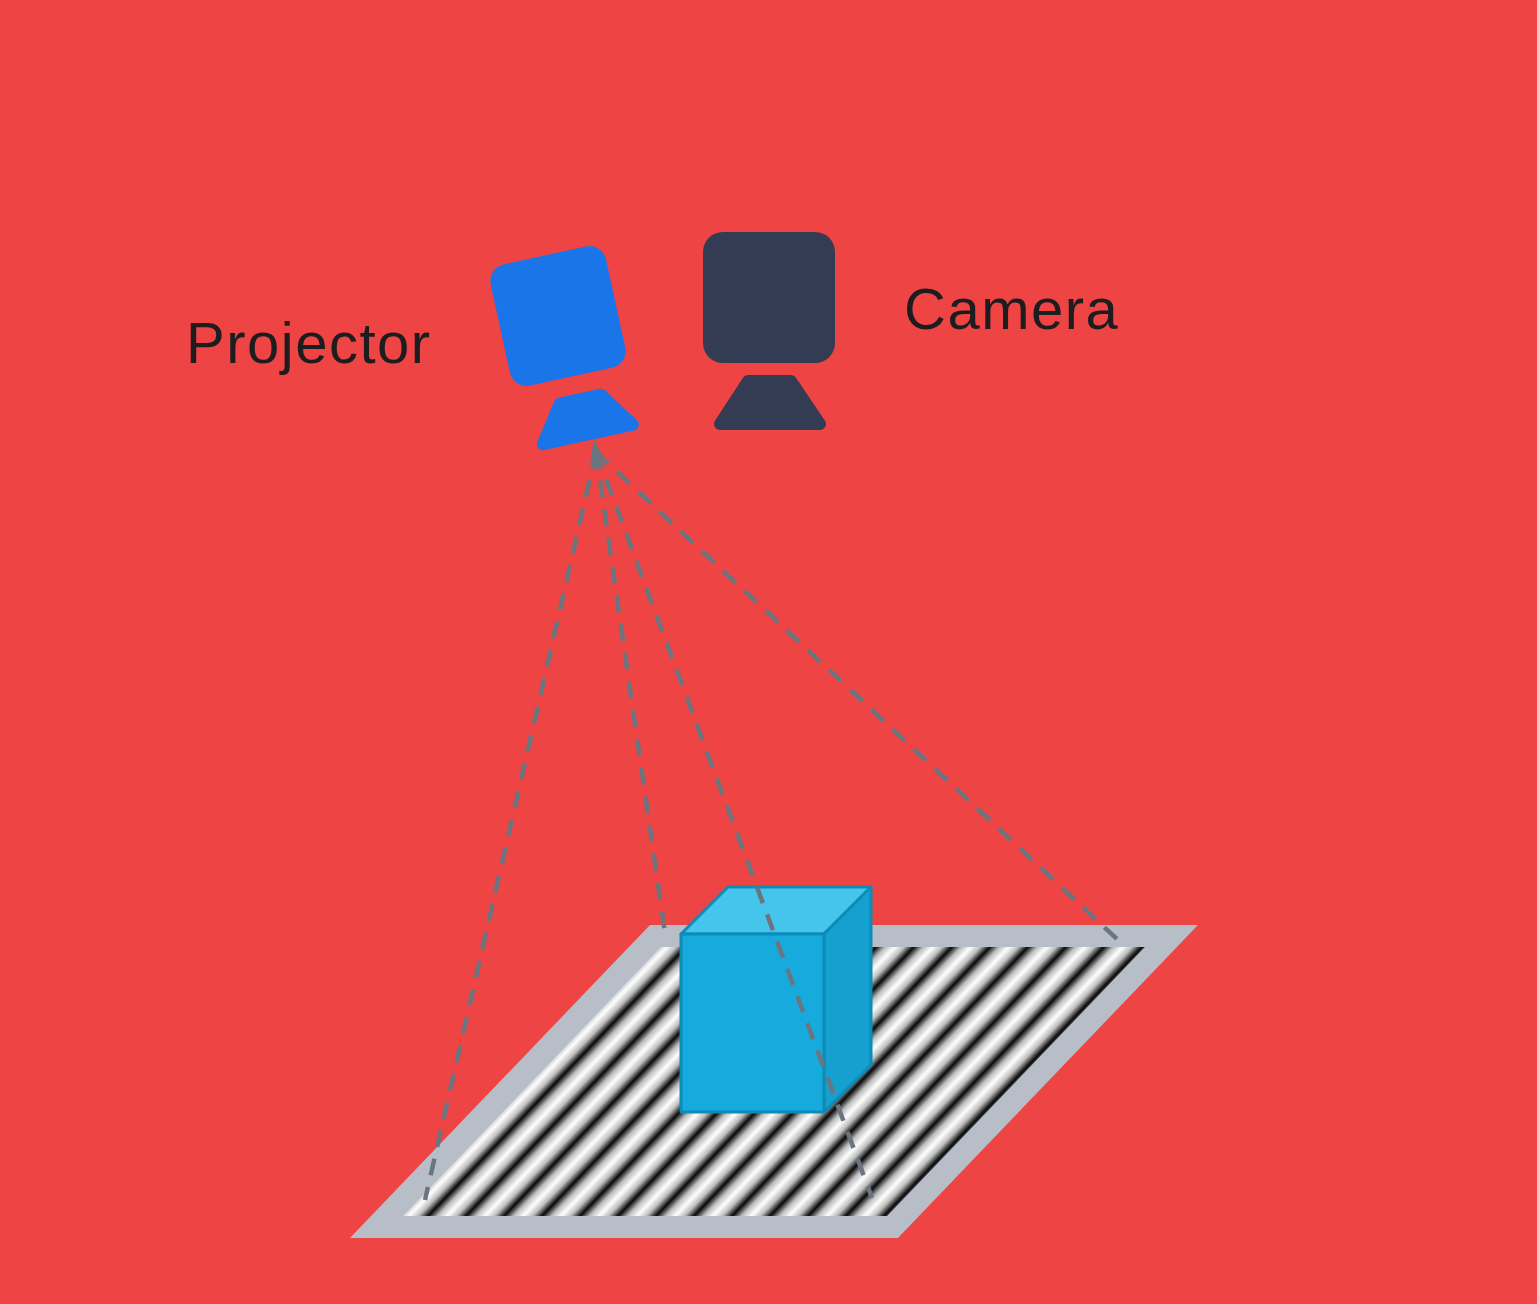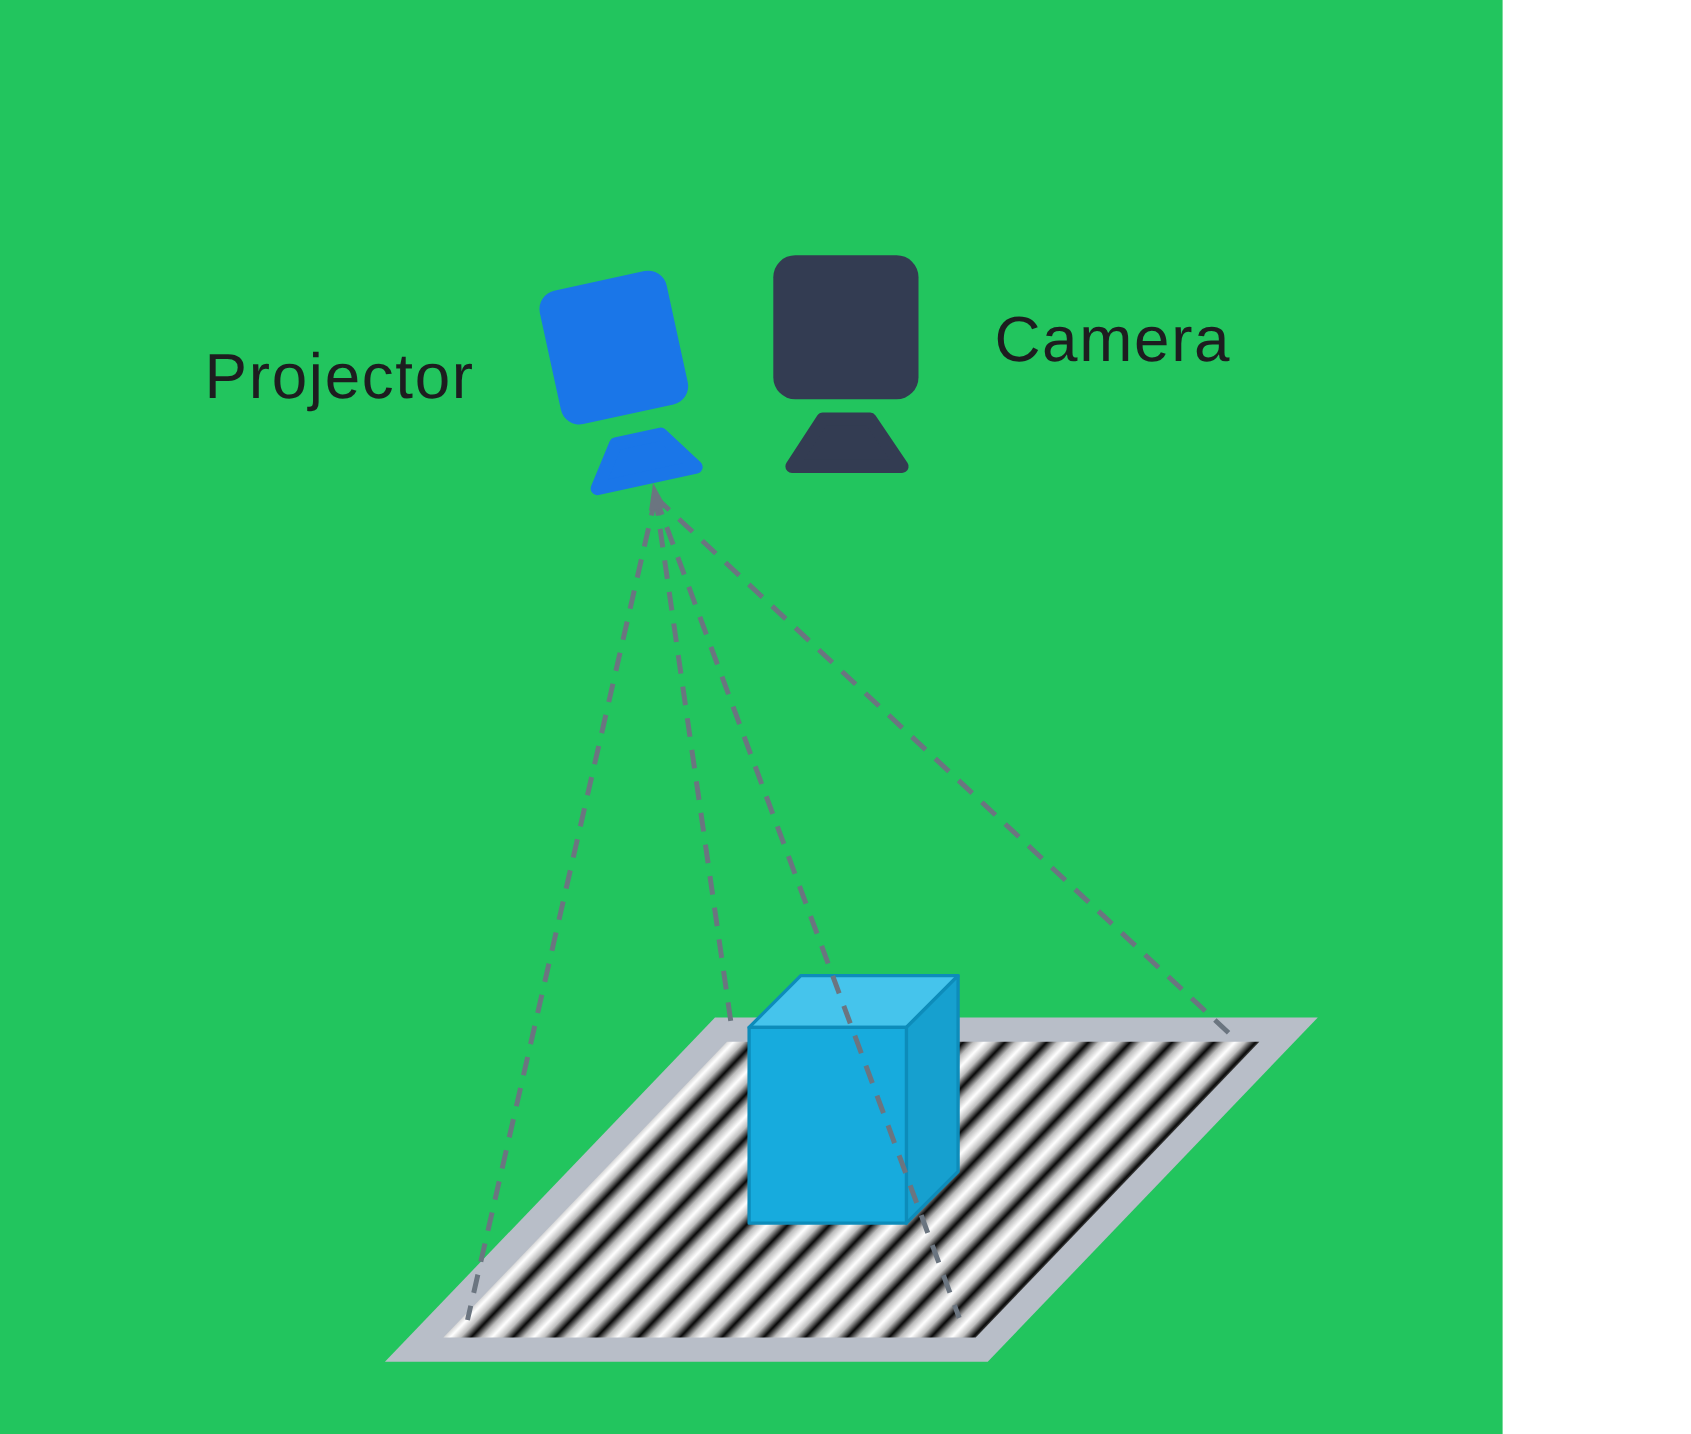--- a/index.html
+++ b/index.html
@@ -2,23 +2,23 @@
 <html><head>
 <meta charset="utf-8">
 <style>
   html, body {
     margin: 0;
     padding: 0;
     background: #ffffff;
   }
   .stage {
     position: relative;
-    width: 1366px;
+    width: 1537px;
     height: 1304px;
-    background: #22c55e;
+    background: #ef4444;
     overflow: hidden;
     font-family: "Liberation Sans", sans-serif;
   }
   .stage svg {
     position: absolute;
     left: 0;
     top: 0;
   }
   .device-label {
     position: absolute;

